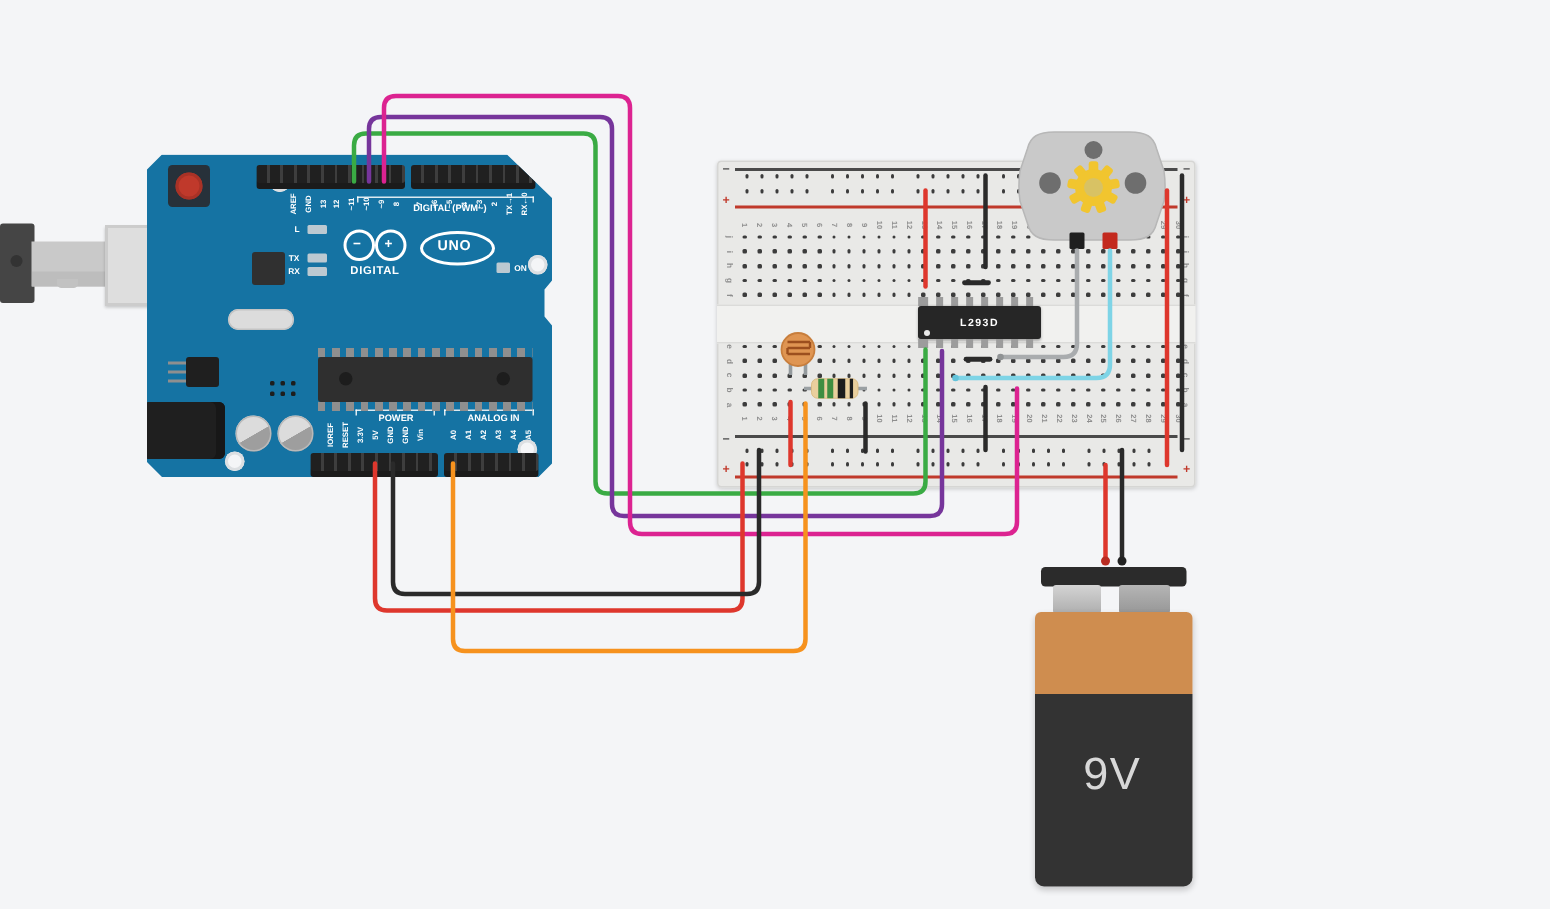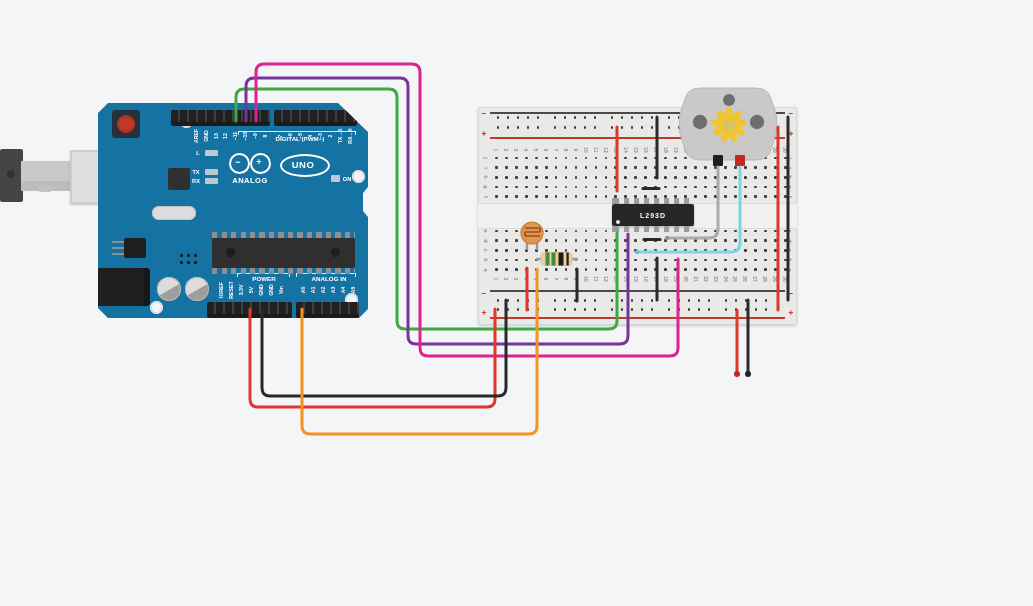--- a/index.html
+++ b/index.html
@@ -129,21 +129,21 @@
     <div class="ledrect" style="left:107px;top:66px"></div>
     <div class="silk ctr-s" style="left:98px;top:78px;font-size:9px">RX</div>
     <div class="ledrect" style="left:107px;top:75px"></div>
     <div class="ledrect" style="left:233px;top:72px;width:9px;height:7px"></div>
     <div class="silk ctr-s" style="left:249px;top:76px;font-size:9px">ON</div>
 
     <div class="ring" style="left:131px;top:50px"></div>
     <div class="ring" style="left:152px;top:50px"></div>
     <div class="silk ctr" style="left:140px;top:59px;font-size:9px">−</div>
     <div class="silk ctr" style="left:161px;top:59px;font-size:9px">+</div>
-    <div class="silk ctr" style="left:152px;top:77px;font-size:7.5px;letter-spacing:.5px">ANALOG</div>
+    <div class="silk ctr" style="left:152px;top:77px;font-size:7.5px;letter-spacing:.5px">DIGITAL</div>
     <div class="abs" style="left:182px;top:51px;width:46px;height:19px;border:2px solid #fff;border-radius:50%"></div>
     <div class="silk ctr" style="left:205px;top:61px;font-size:9.5px;letter-spacing:.5px">UNO</div>
 
     <div class="abs" style="left:114px;top:129px;width:143px;height:42px">
       <div class="abs" style="left:0;top:0;width:143px;height:6px;background:repeating-linear-gradient(90deg,#8f8f8f 0 5px,rgba(0,0,0,0) 5px 9.5px)"></div>
       <div class="abs" style="left:0;top:6px;width:143px;height:30px;background:#2f2f2f;border-radius:2px"></div>
       <div class="abs" style="left:14px;top:16px;width:9px;height:9px;background:#1d1d1d;border-radius:50%"></div>
       <div class="abs" style="left:119px;top:16px;width:9px;height:9px;background:#1d1d1d;border-radius:50%"></div>
       <div class="abs" style="left:0;top:36px;width:143px;height:6px;background:repeating-linear-gradient(90deg,#8f8f8f 0 5px,rgba(0,0,0,0) 5px 9.5px)"></div>
     </div>
@@ -669,20 +669,27 @@
   </div>
 
   <div id="l293d">
     <div class="pins" style="top:0"></div>
     <div class="body"></div>
     <div class="lbl">L293D</div>
     <div class="dot"></div>
     <div class="pins" style="top:28px"></div>
   </div>
 
+  <div id="battery">
+    <div class="bar"></div>
+    <div class="term1"></div>
+    <div class="term2"></div>
+    <div class="body"></div>
+    <div class="v">9V</div>
+  </div>
 
   <svg class="overlay" width="1033" height="606" viewBox="0 0 1033 606">
 
     <g>
       <path d="M703,88 H753 C764,88 769,91 771,99 L776,114 C777,121 777,127 776,134 L771,149 C769,157 764,160 753,160 H703 C692,160 687,157 685,149 L680,134 C679,127 679,121 680,114 L685,99 C687,91 692,88 703,88 Z" fill="#c9c9c9" stroke="#b7b7b7" stroke-width="1"></path>
       <circle cx="729" cy="100" r="6" fill="#6e6e6e"></circle>
       <circle cx="700" cy="122" r="7.2" fill="#6e6e6e"></circle>
       <circle cx="757" cy="122" r="7.2" fill="#6e6e6e"></circle>
       <g transform="translate(729,125)">
         <g id="gear-teeth">

